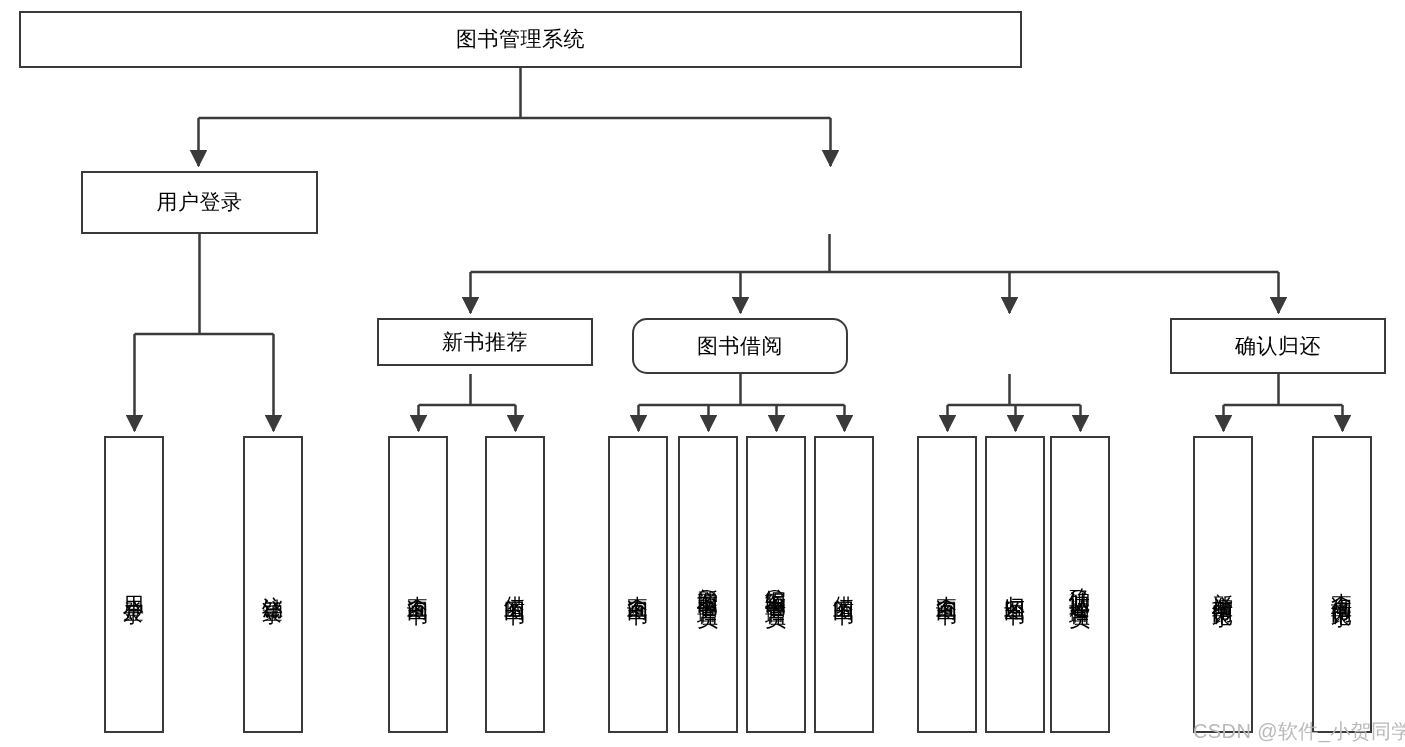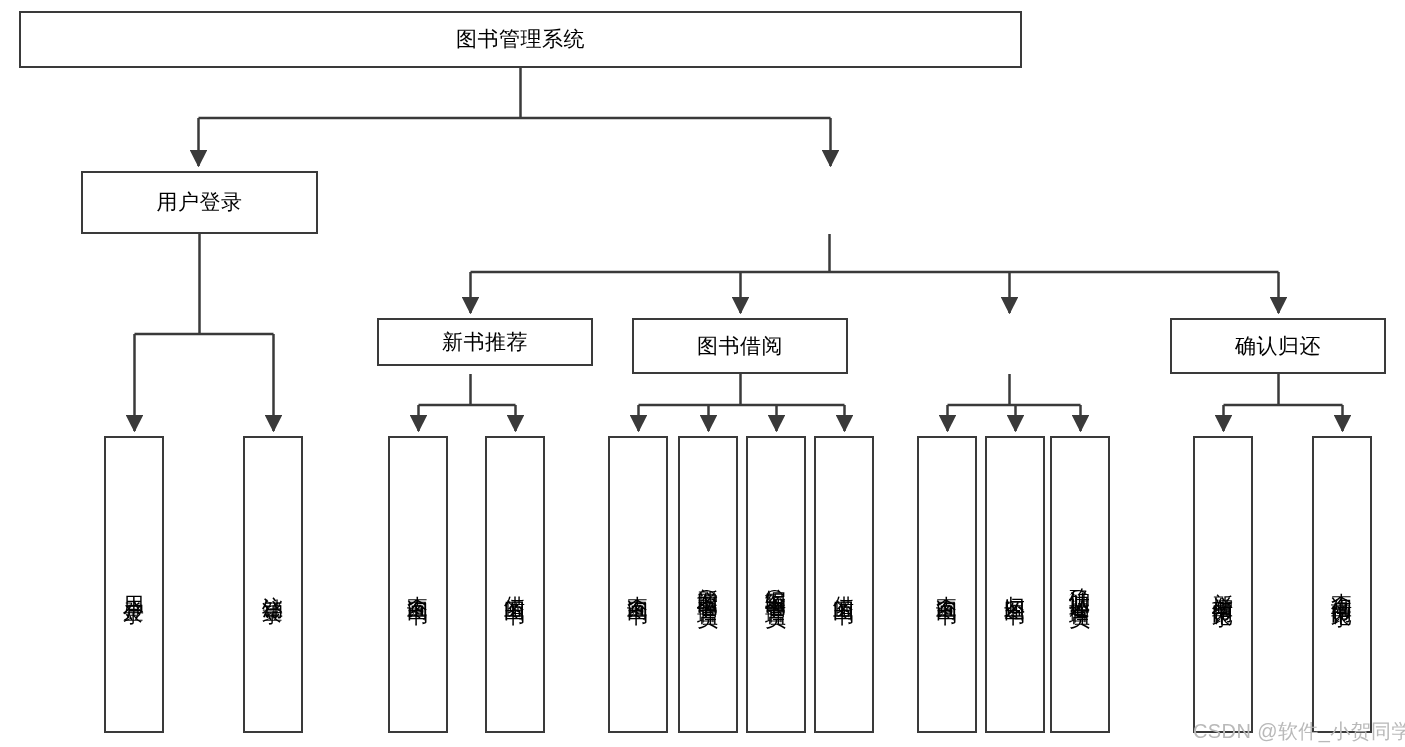--- a/index.html
+++ b/index.html
@@ -131,21 +131,21 @@
     <span class="label">图书管理系统</span>
   </div>
 
   <div class="node horiz" style="left:81px; top:171px; width:237px; height:63px;">
     <span class="label">用户登录</span>
   </div>
 
   <div class="node horiz" style="left:362px; top:318px; width:216px; height:48px;margin-left:15px;">
     <span class="label">新书推荐</span>
   </div>
-  <div class="node horiz" style="left:632px; top:318px; width:216px; height:56px;">
+  <div class="node horiz" style="left:632px; top:318px; width:216px; height:56px;border-radius:15px;">
     <span class="label">图书借阅</span>
   </div>
   <div class="node horiz" style="left:1170px; top:318px; width:216px; height:56px;">
     <span class="label">确认归还</span>
   </div>
 
   <div class="node vert" style="left:104px; top:436px; width:60px; height:297px;">
     <span class="label">用户登录</span>
   </div>
   <div class="node vert" style="left:243px; top:436px; width:60px; height:297px;">

